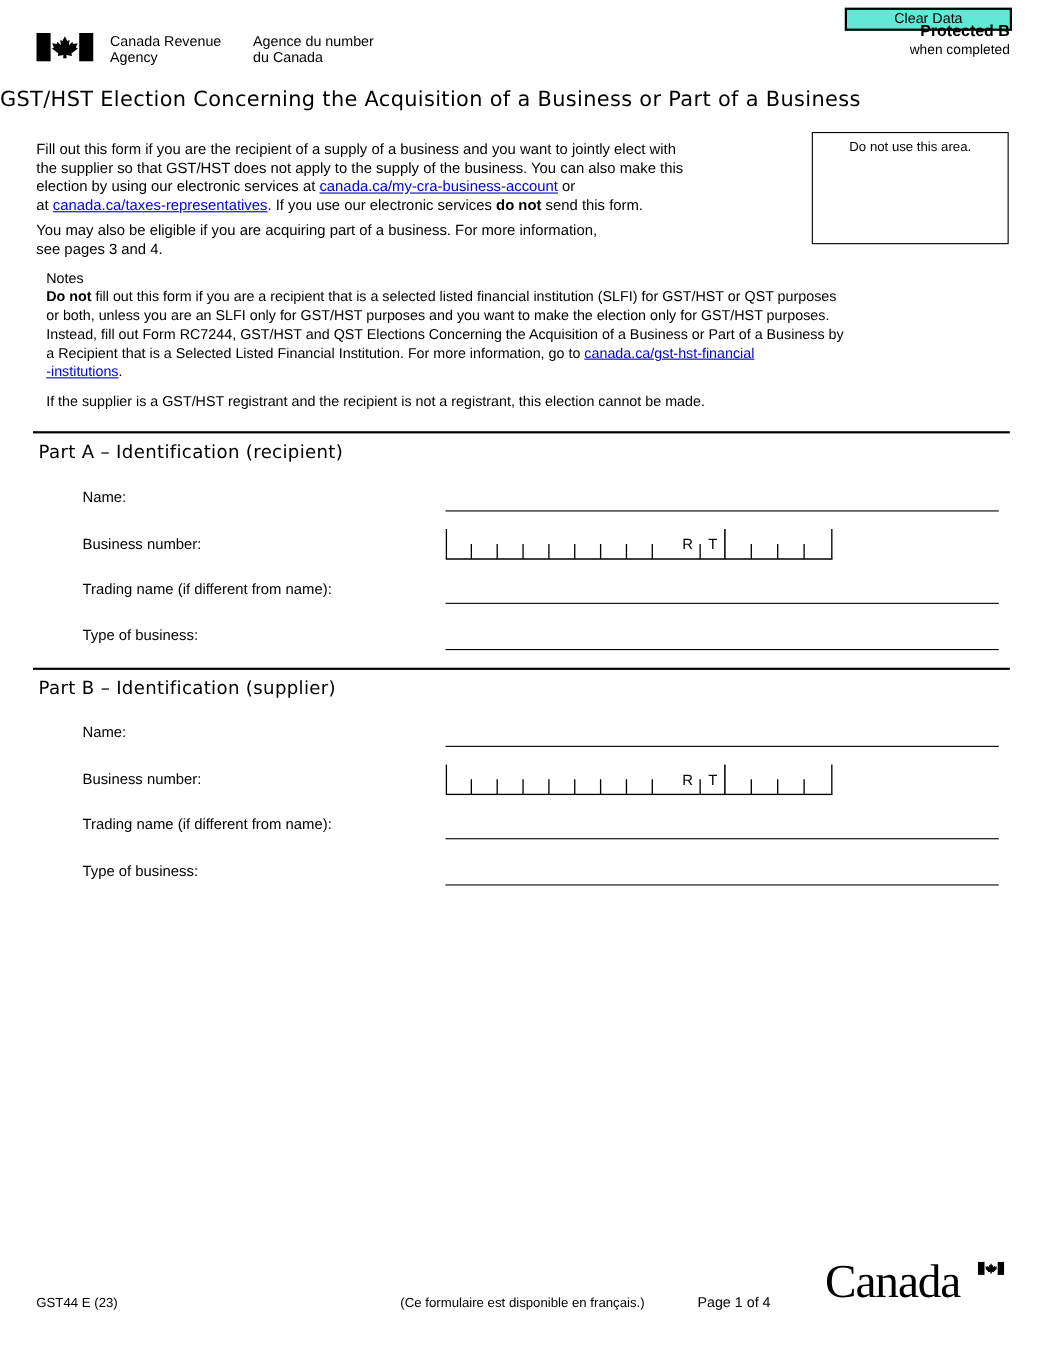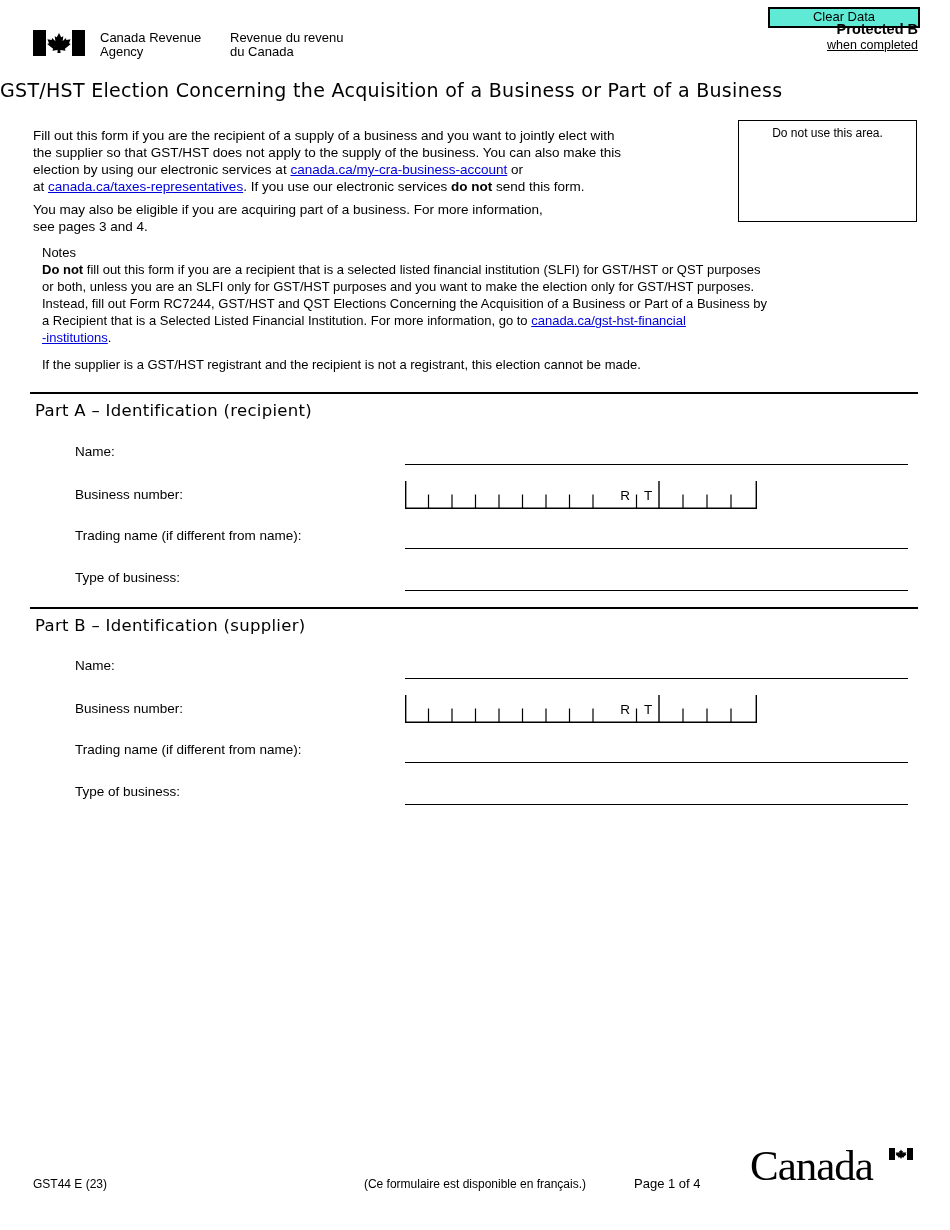--- a/index.html
+++ b/index.html
@@ -14,21 +14,21 @@
   .abs{position:absolute;}
   
   .clear-btn{
     left:768px;top:7px;width:148px;height:17px;
     background:#5eead4;border:2px solid #000000;
     font-size:13px;line-height:16px;text-align:center;
     cursor:pointer;
   }
   .protected{right:32px;top:21px;text-align:right;}
   .protected .p1{font-size:14.5px;font-weight:bold;}
-  .protected .p2{font-size:12.5px;margin-top:1px;text-decoration:underline;}
+  .protected .p2{font-size:12.5px;margin-top:1px;}
   .agency{font-size:13px;line-height:14px;}
   .form-title{
     left:0;top:79px;width:950px;text-align:left;
     font-family:"DejaVu Sans",sans-serif;
     font-size:19px;letter-spacing:0.3px;
   }
   .para{font-size:13.5px;}
   .tline{white-space:nowrap;line-height:17px;height:17px;}
   .seg-link{color:#0000DD;text-decoration:underline;cursor:pointer;}
   .seg-bold{font-weight:bold;}
@@ -77,21 +77,21 @@
       <rect x="0" y="0" width="13" height="26" fill="#000"></rect>
       <rect x="39" y="0" width="13" height="26" fill="#000"></rect>
       <path fill="#000" d="M26 3 L28.2 7.3 L30.3 6.3 L29.6 11.2 L32.8 7.9 L33.4 10.1 L37.6 9.3 L36 13.2 L37.8 14 L31.9 18.7 L32.5 20.8 L27.3 19.9 L27.6 23 L24.4 23 L24.7 19.9 L19.5 20.8 L20.1 18.7 L14.2 14 L16 13.2 L14.4 9.3 L18.6 10.1 L19.2 7.9 L22.4 11.2 L21.7 6.3 L23.8 7.3 Z"></path>
     </svg>
   </div>
   <div class="abs agency" style="left:100px;top:31px;">
     <div>Canada Revenue</div>
     <div>Agency</div>
   </div>
   <div class="abs agency" style="left:230px;top:31px;">
-    <div>Revenue du revenu</div>
+    <div>Agence du number</div>
     <div>du Canada</div>
   </div>
 
   <div class="abs form-title">GST/HST Election Concerning the Acquisition of a Business or Part of a Business</div>
 
   <div class="abs para" style="left:33px;top:127px;width:710px;">
     <div class="tline"><span>Fill out this form if you are the recipient of a supply of a business and you want to jointly elect with</span></div>
     <div class="tline"><span>the supplier so that GST/HST does not apply to the supply of the business. You can also make this</span></div>
     <div class="tline"><span>election by using our electronic services at </span><span class="seg-link">canada.ca/my-cra-business-account</span><span> or</span></div>
     <div class="tline"><span>at </span><span class="seg-link">canada.ca/taxes-representatives</span><span>. If you use our electronic services </span><span class="seg-bold">do not</span><span> send this form.</span></div>

